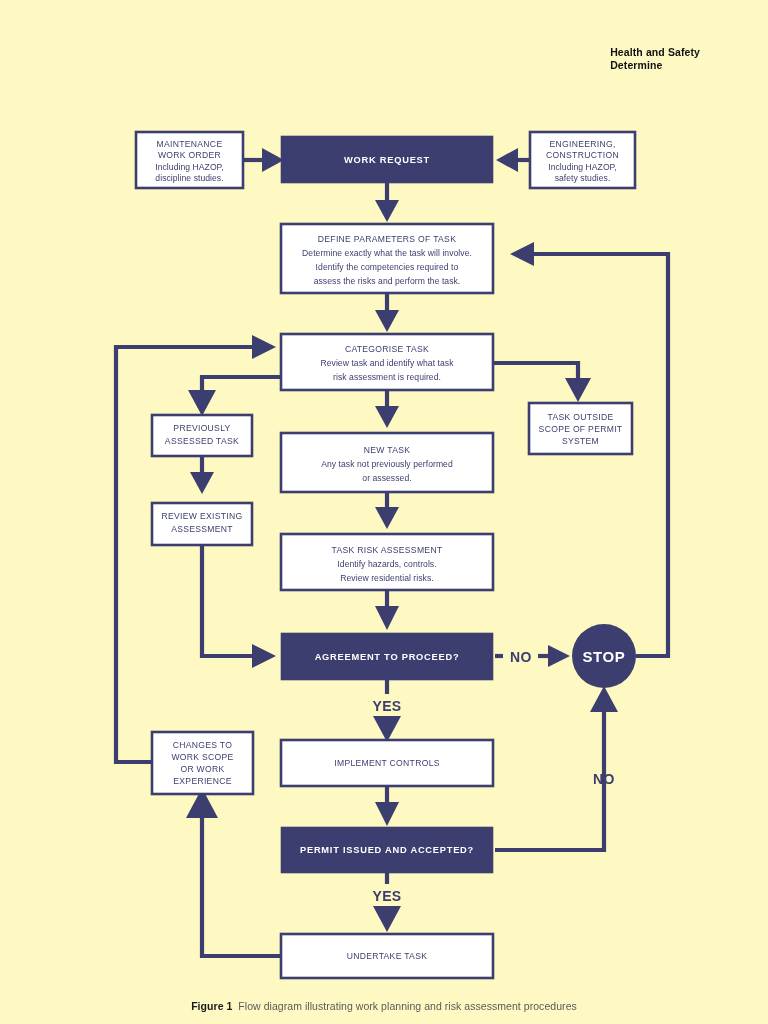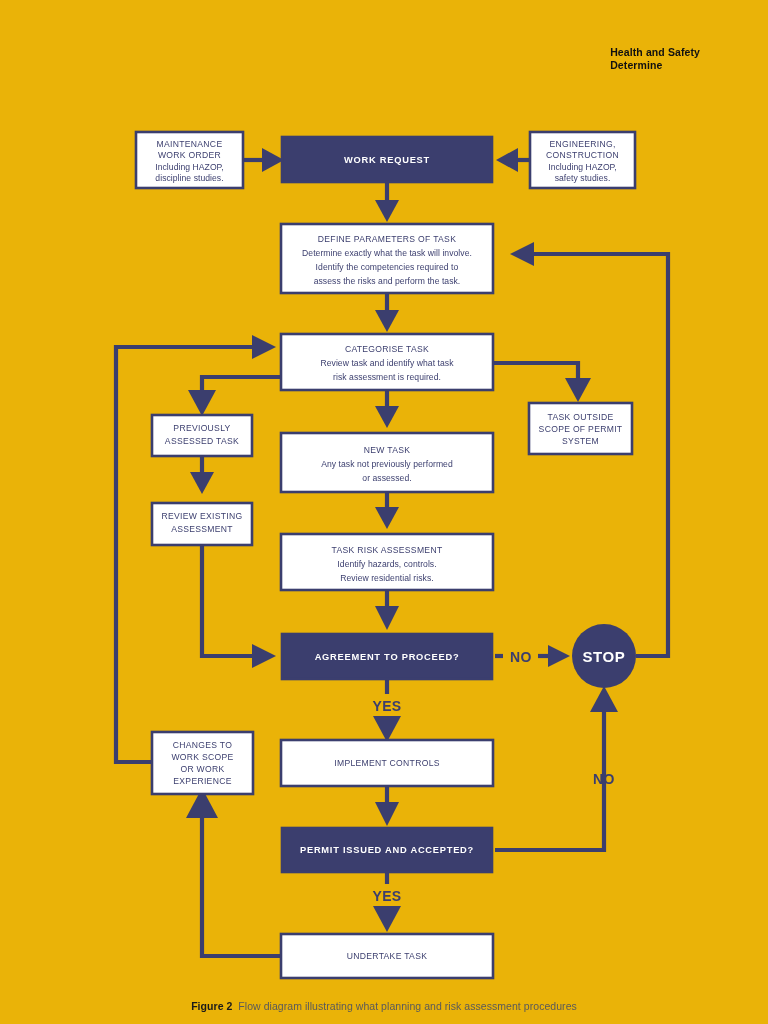--- a/index.html
+++ b/index.html
@@ -10,21 +10,21 @@
   body {
     width: 768px;
     height: 1024px;
     position: relative;
     font-family: "Liberation Sans", sans-serif;
     overflow: hidden;
   }
   #page {
     position: absolute;
     inset: 0;
-    background: #eab308;
+    background: #fef9c3;
   }
   .hse-header {
     position: absolute;
     top: 46px;
     right: 68px;
     text-align: left;
     font-family: "Liberation Sans", sans-serif;
     font-size: 10.5px;
     font-weight: bold;
     line-height: 13px;
@@ -332,17 +332,17 @@
     <text class="t-label" x="387" y="901">YES</text>
 
     <g>
       <rect class="box-outline" x="281" y="934" width="212" height="44"></rect>
       <text class="t-title" x="387" y="959">UNDERTAKE TASK</text>
     </g>
 
   </svg>
 
   <div class="caption">
-    <b>Figure 2</b>&nbsp;
-    <span>Flow diagram illustrating what planning and risk assessment procedures</span>
+    <b>Figure 1</b>&nbsp;
+    <span>Flow diagram illustrating work planning and risk assessment procedures</span>
   </div>
 
 </div>
 
 </body></html>

